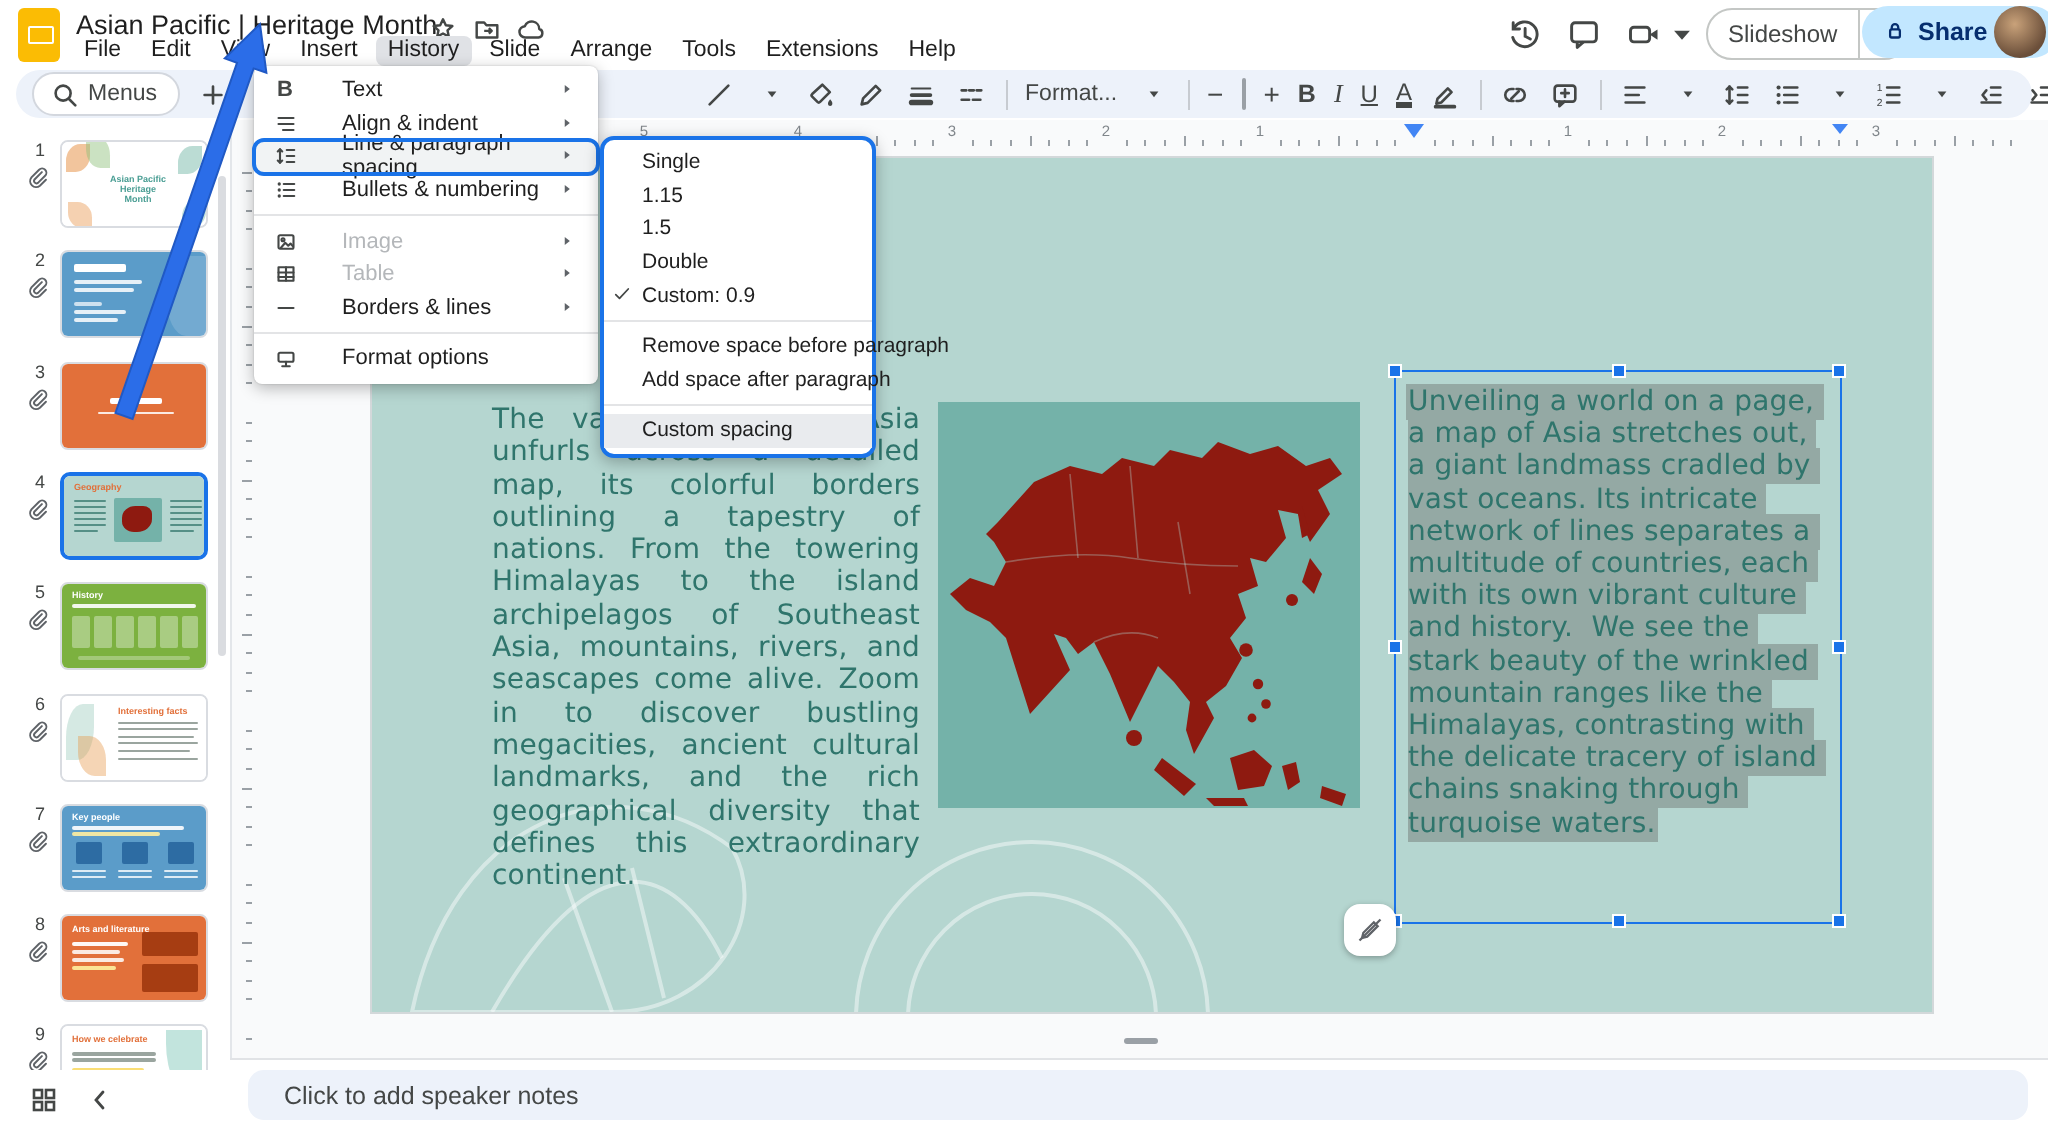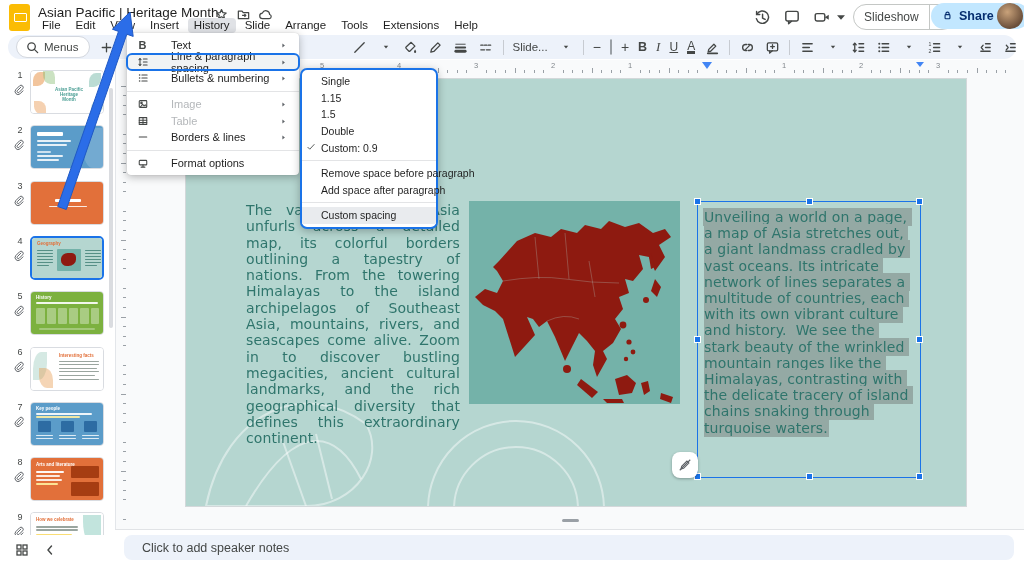--- a/index.html
+++ b/index.html
@@ -61,21 +61,21 @@
   .htick{position:absolute;bottom:2px;width:1px;background:#9aa0a6;}
   .hlab{position:absolute;top:1px;font-size:7.5px;color:#80868b;transform:translateX(-50%);}
   .imark{position:absolute;top:2px;width:0;height:0;border-left:5px solid transparent;border-right:5px solid transparent;border-top:7px solid #4285f4;transform:translateX(-50%);}
   .imark.small{border-left-width:4px;border-right-width:4px;border-top-width:5px;}
   #vruler{left:115px;top:75px;width:13px;height:455px;}
   .vtick{position:absolute;right:2px;height:1px;background:#9aa0a6;}
   #slide{left:186px;top:79px;width:780px;height:427px;background:#b5d6d0;box-shadow:0 0 0 1px #d3d8da;}
   #watermark{position:absolute;inset:0;pointer-events:none;}
   #left-text{position:absolute;left:60px;top:123px;width:214px;font-size:14px;line-height:16.3px;color:#2f756c;text-align:justify;font-family:"DejaVu Sans",sans-serif;letter-spacing:.1px;}
   #map-panel{position:absolute;left:283px;top:122px;width:211px;height:203px;background:#74b2a9;}
-  #right-box{position:absolute;left:511px;top:122px;width:224px;height:277px;border:1.5px solid #1a73e8;box-sizing:border-box;padding-left:34px;}
+  #right-box{position:absolute;left:511px;top:106px;width:224px;height:277px;border:1.5px solid #1a73e8;box-sizing:border-box;padding-left:34px;}
   #right-text{position:absolute;left:6px;top:7px;width:206px;font-size:14px;line-height:16.2px;color:#2f756c;font-family:"DejaVu Sans",sans-serif;white-space:pre-wrap;letter-spacing:.1px;}
   #right-text span{background:#94a9a4;box-shadow:0 0 0 1px #94a9a4;}
   .handle{position:absolute;width:7px;height:7px;background:#1a73e8;border:1px solid #fff;box-sizing:border-box;}
   #noedit-btn{left:672px;top:452px;width:26px;height:26px;background:#fff;border-radius:8px;box-shadow:0 1px 3px rgba(0,0,0,.3);display:flex;align-items:center;justify-content:center;color:#5f6368;}
   #noedit-btn svg{width:14px;height:14px;}
   #notes-handle{left:562px;top:519px;width:17px;height:3px;background:#9aa0a6;border-radius:2px;}
   #canvas-split{left:115px;top:529px;width:909px;height:1px;background:#e1e3e6;}
   
   #notesbar{left:124px;top:535px;width:890px;height:25px;background:#edf2fa;border-radius:8px;display:flex;align-items:center;padding-left:18px;box-sizing:border-box;font-size:12.5px;color:#444746;}
   
@@ -228,21 +228,21 @@
           <path d="M3 12h10" stroke-width="3"></path>
         </svg>
       </span>
     <span class="ti">
         <svg viewBox="0 0 16 16" fill="none" stroke="#444746" stroke-width="1.4" stroke-linecap="round" stroke-linejoin="round">
           <path d="M3 5.5h2.5M7 5.5h2.5M11 5.5h2.5"></path>
           <path d="M3 10.5h4M9 10.5h4"></path>
         </svg>
       </span>
     <span class="tsep"></span>
-    <span class="tlbl">Slide...</span>
+    <span class="tlbl">Format...</span>
     <span class="ti caret">
         <svg viewBox="0 0 16 16">
           <path d="M4.5 6h7L8 10.5z" fill="#444746"></path>
         </svg>
       </span>
     <span class="tsep"></span>
     <span class="tlbl" style="font-size:14px">−</span>
     <span id="font-size-box"></span>
     <span class="tlbl" style="font-size:14px">+</span>
     <span class="tlbl bld">B</span>
@@ -709,20 +709,31 @@
   <div id="format-menu" class="abs">
       <div class="m-row">
         <span class="m-ic">
           <b style="font-size:11px">B</b>
         </span>
     <span class="m-label">Text</span>
         <span class="m-arrow"><svg viewBox="0 0 16 16">
             <path d="M6 4.5v7L10.5 8z" fill="#5f6368"></path>
           </svg></span>
       </div>
+      <div class="m-row">
+        <span class="m-ic">
+          <svg viewBox="0 0 16 16" fill="none" stroke="#444746" stroke-width="1.4" stroke-linecap="round" stroke-linejoin="round">
+            <path d="M3 4h10M3 8h10M6 12h7"></path>
+          </svg>
+        </span>
+    <span class="m-label">Align &amp; indent</span>
+        <span class="m-arrow"><svg viewBox="0 0 16 16">
+            <path d="M6 4.5v7L10.5 8z" fill="#5f6368"></path>
+          </svg></span>
+      </div>
       <div class="m-row hl">
         <span class="m-ic">
           <svg viewBox="0 0 16 16" fill="none" stroke="#444746" stroke-width="1.4" stroke-linecap="round" stroke-linejoin="round">
             <path d="M8.5 4h5M8.5 8h5M8.5 12h5"></path>
             <path d="M4 3.5v9"></path>
             <path d="M2.5 5L4 3.5 5.5 5M2.5 11L4 12.5 5.5 11"></path>
           </svg>
         </span>
     <span class="m-label">Line &amp; paragraph spacing</span>
         <span class="m-arrow"><svg viewBox="0 0 16 16">

